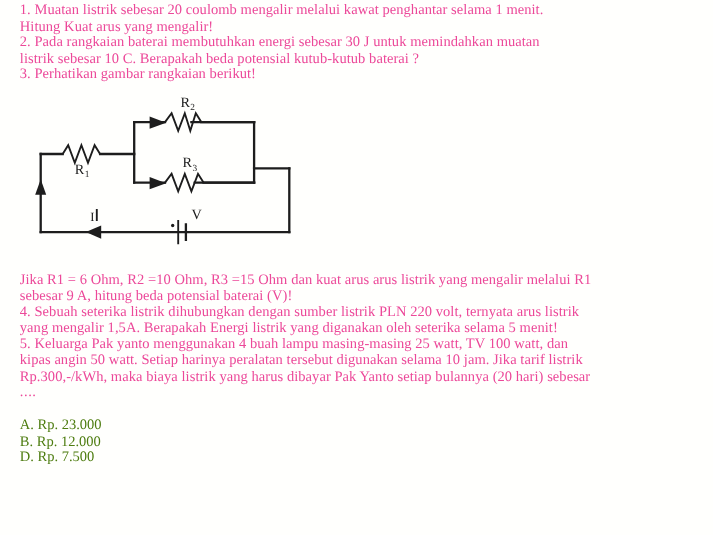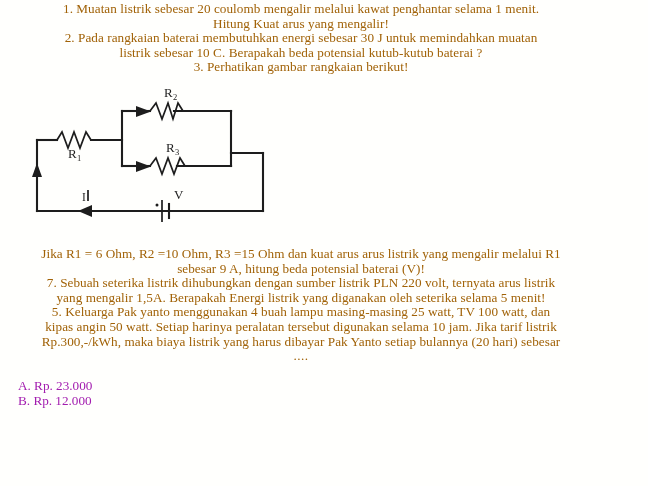--- a/index.html
+++ b/index.html
@@ -20,39 +20,39 @@
     width: 648px;
     height: 486px;
     background: #fffffd;
   }
   .textblock {
     position: absolute;
     left: 18px;
     width: 566px;
     font-size: 13.2px;
     line-height: 14.6px;
-    text-align: center;
-    color: #a16207;
+    text-align: left;
+    color: #ec4899;
     letter-spacing: 0.05px;
   }
   .textblock p {
     margin: 0;
     padding: 0;
     text-indent: 0;
   }
   #block-top { top: 2px; }
   #block-bottom { top: 247px; }
   #block-choices {
     position: absolute;
     left: 18px;
     top: 379px;
     width: 300px;
     font-size: 13.2px;
     line-height: 14.6px;
-    color: #a21caf;
+    color: #4d7c0f;
     font-family: Liberation Serif, serif;
   }
   #block-choices p { margin: 0; padding: 0; }
   .dots-line { letter-spacing: 0.5px; }
   #circuit {
     position: absolute;
     left: 14px;
     top: 82px;
     width: 272px;
     height: 152px;
@@ -162,26 +162,27 @@
       <text class="lbl-sub" x="161" y="73">3</text>
 
       <text class="lbl" x="160" y="117">V</text>
       <text class="lbl-i" x="68" y="119">I</text>
     </svg>
   </div>
 
   <div class="textblock" id="block-bottom">
     <p>Jika R1 = 6 Ohm, R2 =10 Ohm, R3 =15 Ohm dan kuat arus arus listrik yang mengalir melalui R1</p>
     <p>sebesar 9 A, hitung beda potensial baterai (V)!</p>
-    <p>7. Sebuah seterika listrik dihubungkan dengan sumber listrik PLN 220 volt, ternyata arus listrik</p>
+    <p>4. Sebuah seterika listrik dihubungkan dengan sumber listrik PLN 220 volt, ternyata arus listrik</p>
     <p>yang mengalir 1,5A. Berapakah Energi listrik yang diganakan oleh seterika selama 5 menit!</p>
     <p>5. Keluarga Pak yanto menggunakan 4 buah lampu masing-masing 25 watt, TV 100 watt, dan</p>
     <p>kipas angin 50 watt. Setiap harinya peralatan tersebut digunakan selama 10 jam. Jika tarif listrik</p>
     <p>Rp.300,-/kWh, maka biaya listrik yang harus dibayar Pak Yanto setiap bulannya (20 hari) sebesar</p>
     <p class="dots-line">....</p>
   </div>
 
   <div id="block-choices">
     <p>A. Rp. 23.000</p>
     <p>B. Rp. 12.000</p>
+    <p>D. Rp. 7.500</p>
   </div>
 
 </div>
 
 </body></html>

